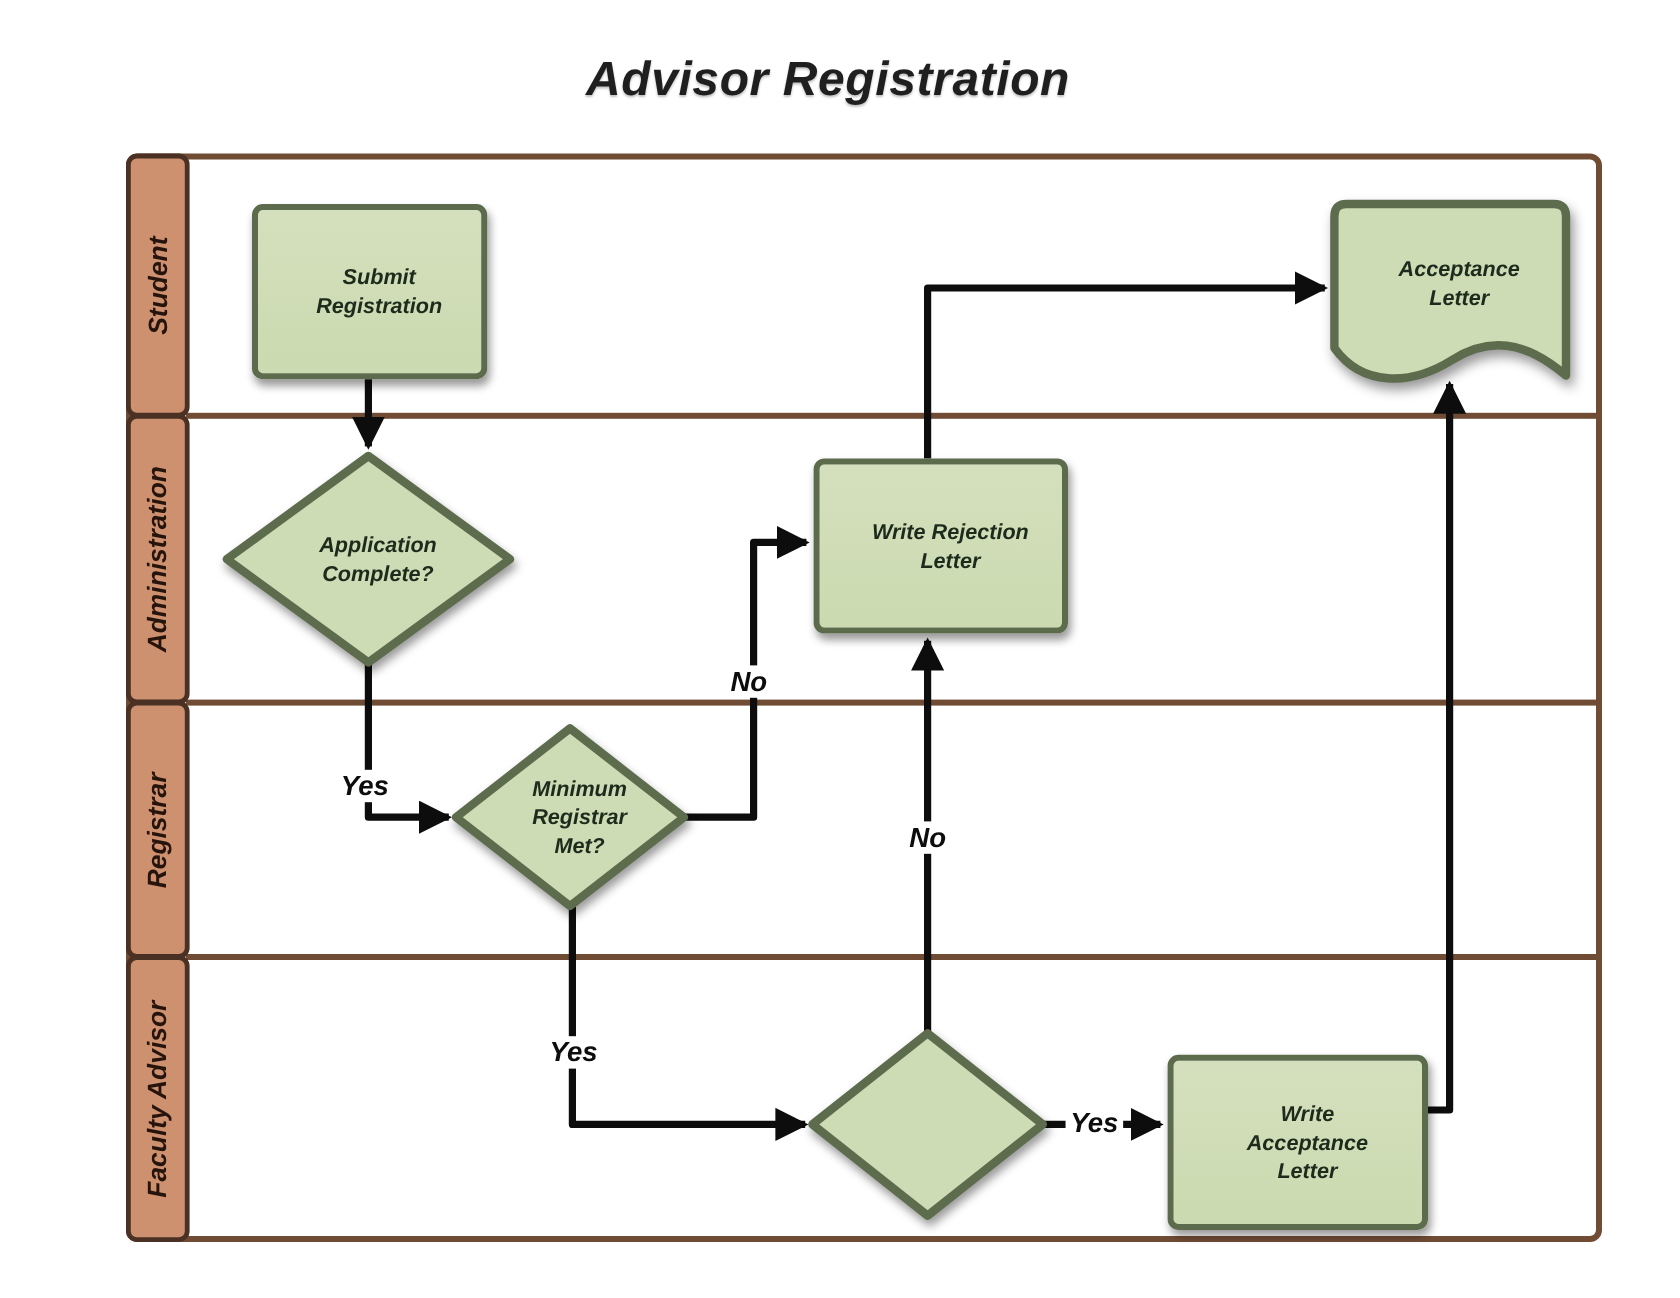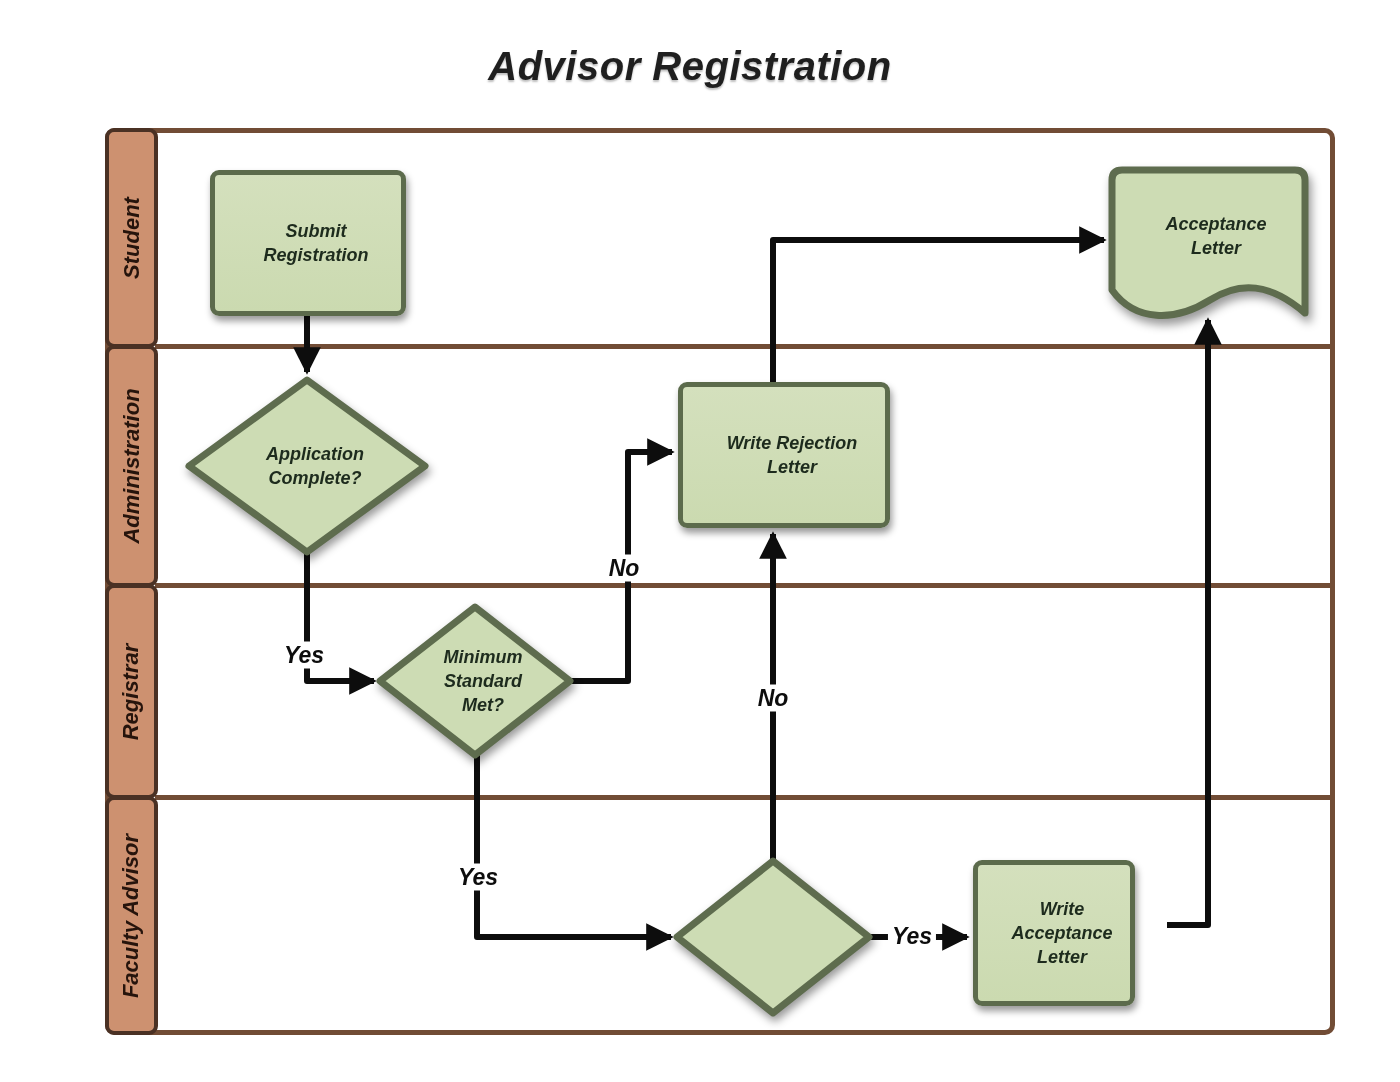--- a/index.html
+++ b/index.html
@@ -61,21 +61,21 @@
     border:5px solid #5c6b4c;border-radius:9px;
     box-shadow:2px 5px 7px rgba(0,0,0,.40);
     display:flex;align-items:center;justify-content:center;
   }
   .node-label{
     font-weight:bold;font-style:italic;font-size:18px;line-height:1.35;
     color:#1d2b1d;text-align:center;white-space:pre-line;margin-left:16px;
   }
   .p-submit{left:210px;top:170px;width:196px;height:146px;}
   .p-reject{left:678px;top:382px;width:212px;height:146px;}
-  .p-accept{left:973px;top:860px;width:162px;height:146px;}
+  .p-accept{left:973px;top:879px;width:217px;height:146px;}
 
   
   .shape-label{
     position:absolute;display:flex;align-items:center;justify-content:center;
     pointer-events:none;
   }
   .l-appcomplete{left:207px;top:396px;width:200px;height:140px;}
   .l-minstd{left:385px;top:611px;width:180px;height:140px;}
   .l-suitable{left:683px;top:866px;width:180px;height:142px;}
   .l-acceptletter{left:1118px;top:176px;width:180px;height:120px;}
@@ -157,21 +157,21 @@
 Acceptance
 Letter</div>
   </div>
 
   <div class="shape-label l-appcomplete">
     <div class="node-label">Application
 Complete?</div>
   </div>
   <div class="shape-label l-minstd">
     <div class="node-label">Minimum
-Standard
+Registrar
 Met?</div>
   </div>
   <div class="shape-label l-acceptletter">
     <div class="node-label">Acceptance
 Letter</div>
   </div>
 
   <div class="edge-label el-yes1">Yes</div>
   <div class="edge-label el-no1">No</div>
   <div class="edge-label el-yes2">Yes</div>

